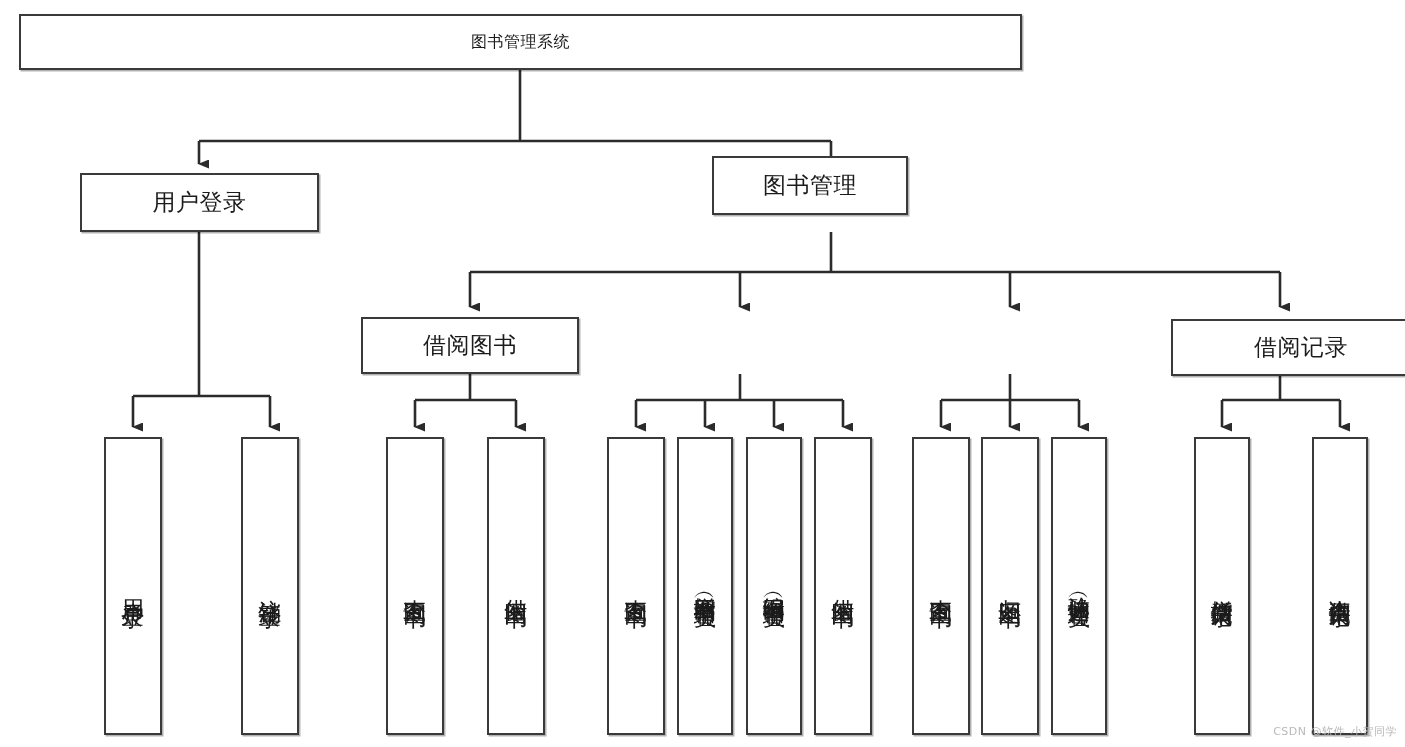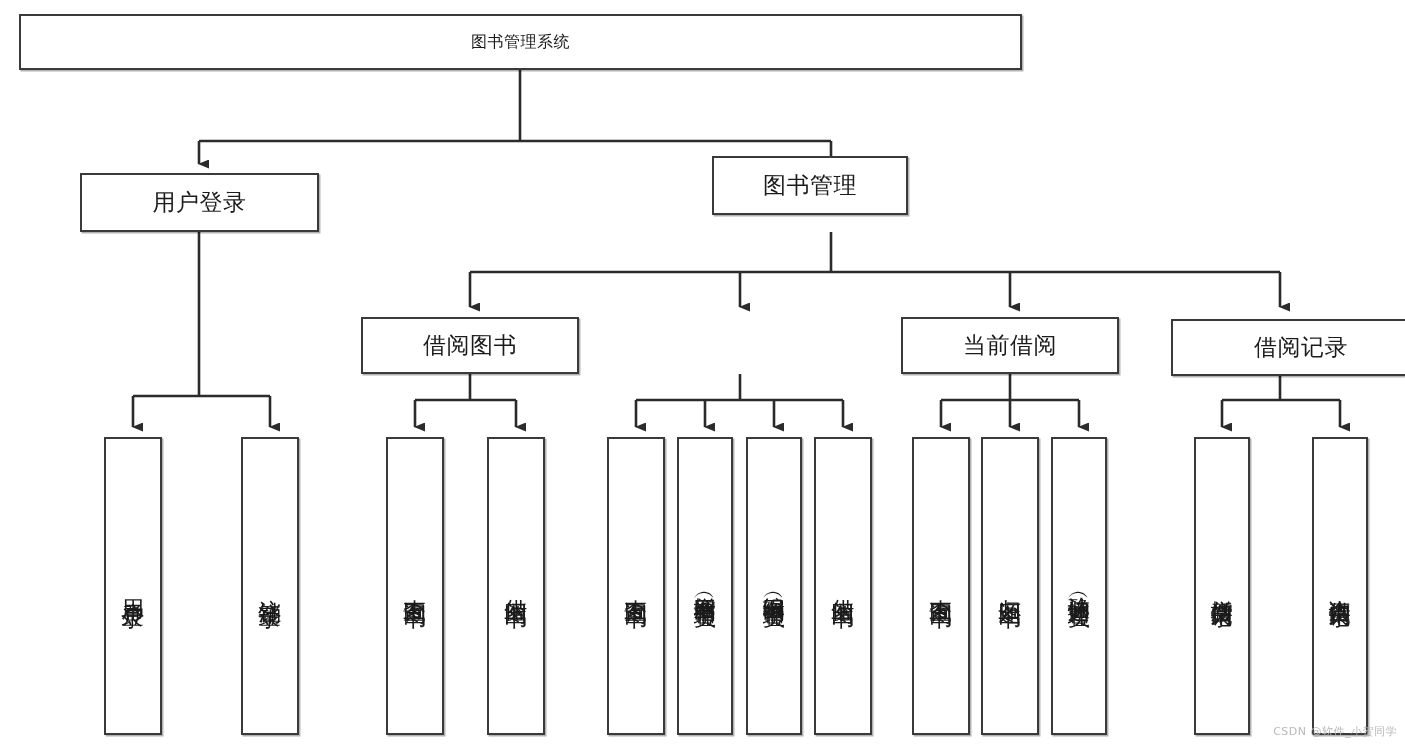--- a/index.html
+++ b/index.html
@@ -148,23 +148,20 @@
 
   <div class="node horiz" style="left:712px; top:156px; width:196px; height:59px;">
     <span class="node-label">图书管理</span>
   </div>
 
   <div class="node horiz" style="left:361px; top:317px; width:218px; height:57px;">
     <span class="node-label">借阅图书</span>
   </div>
 
 
-  <div class="node horiz" style="left:901px; top:317px; width:218px; height:57px;">
-    <span class="node-label">当前借阅</span>
-  </div>
 
   <div class="node horiz" style="left:1171px; top:319px; width:260px; height:57px;">
     <span class="node-label">借阅记录</span>
   </div>
 
   <div class="node vert" style="left:104px; top:437px; width:58px; height:298px;">
     <span class="node-label">用户登录</span>
   </div>
 
   <div class="node vert" style="left:241px; top:437px; width:58px; height:298px;">

